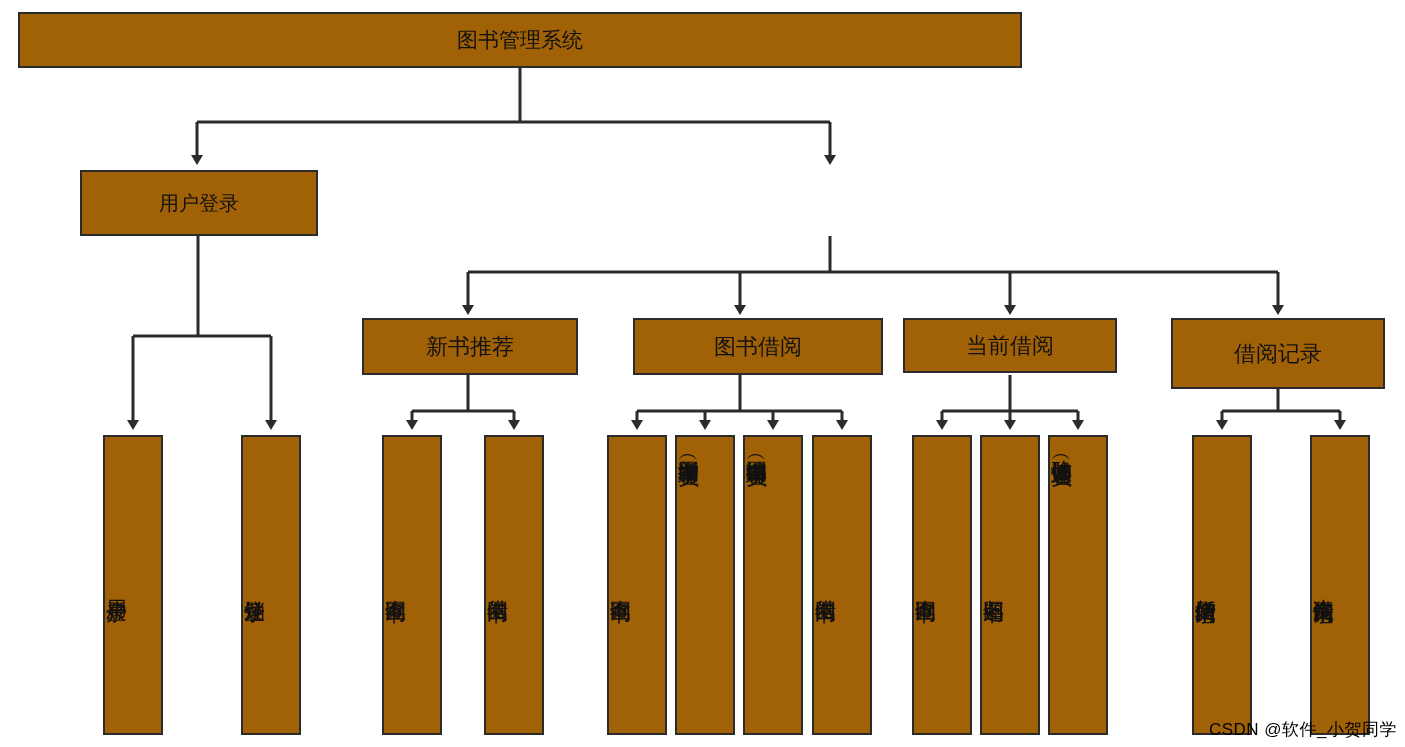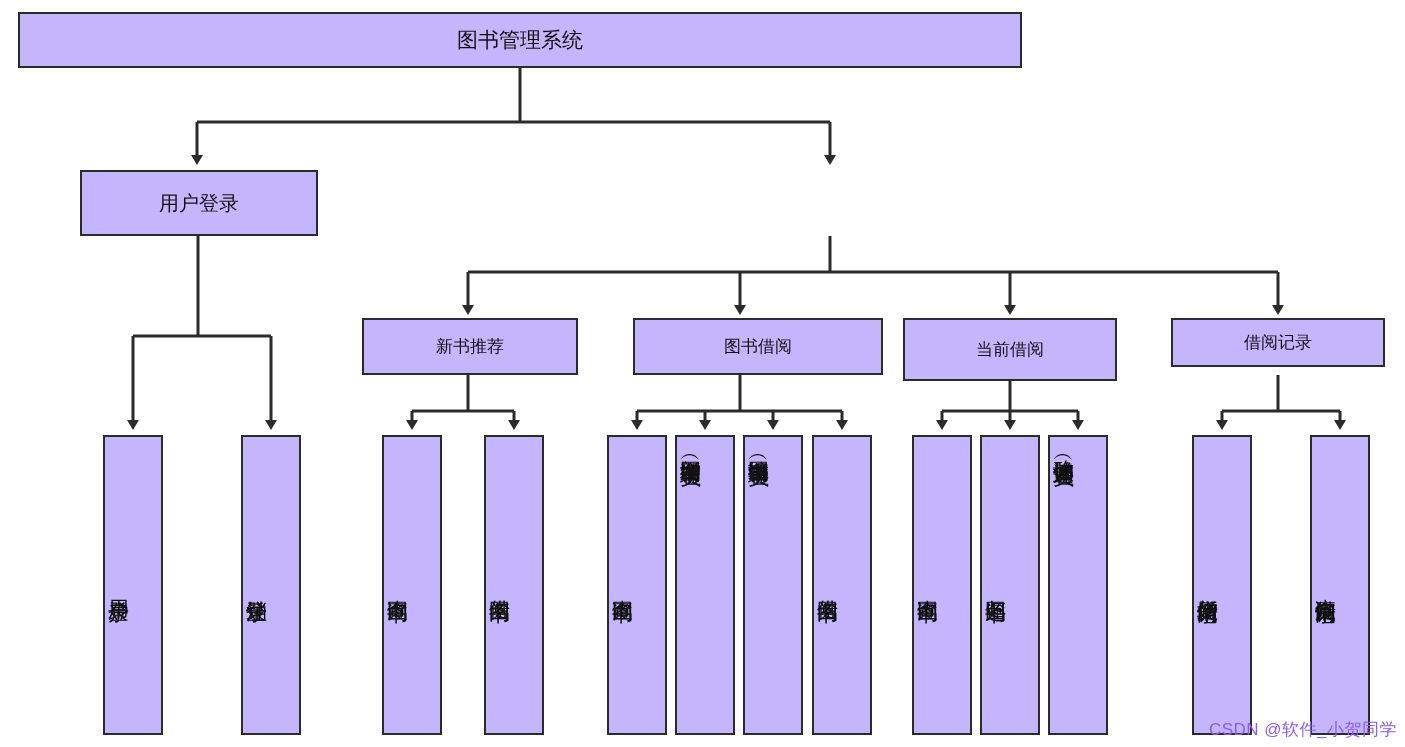--- a/index.html
+++ b/index.html
@@ -6,28 +6,27 @@
   body{
     width:1405px;height:747px;background:#ffffff;
     font-family:"Liberation Sans","DejaVu Sans",sans-serif;
     overflow:hidden;position:relative;
   }
   #canvas{position:absolute;left:0;top:0;width:1405px;height:747px;}
   svg#wires{position:absolute;left:0;top:0;width:1405px;height:747px;pointer-events:none;}
 
   .node{
     position:absolute;box-sizing:border-box;
-    background:#c4b5fd;border:2px solid #2b2b2b;
+    background:#a16207;border:2px solid #2b2b2b;
     display:flex;align-items:center;justify-content:center;
     color:#111111;
-    font-family:Liberation Mono, monospace;
   }
   .node.root{font-size:21px;}
   .node.lvl1{font-size:20px;}
-  .node.lvl2{font-size:17px;}
+  .node.lvl2{font-size:22px;}
 
   
   .node.leaf{
     align-items:flex-start;justify-content:center;
     padding-top:0;
   }
   .leaf .vtext{
     writing-mode:vertical-rl;
     text-orientation:upright;
     font-size:21px;
@@ -35,21 +34,21 @@
     letter-spacing:1px;
     white-space:nowrap;
     color:#111111;
   }
   .leaf.center .vtext{margin-top:auto;margin-bottom:auto;}
   .leaf.top .vtext{margin-top:6px;margin-bottom:auto;}
   .leaf{flex-direction:column;}
 
   .watermark{
     position:absolute;right:8px;bottom:6px;
-    font-size:17px;color:#8b5cf6;white-space:nowrap;
+    font-size:17px;color:#000000;white-space:nowrap;
     letter-spacing:.5px;
   }
 </style>
 </head>
 <body>
 
 <div id="canvas">
 
   <svg id="wires" viewBox="0 0 1405 747">
     <defs>
@@ -108,24 +107,24 @@
   <div class="node lvl1" style="left:80px;top:170px;width:238px;height:66px;">
     <span>用户登录</span>
   </div>
 
   <div class="node lvl2" style="left:362px;top:318px;width:216px;height:57px;">
     <span>新书推荐</span>
   </div>
   <div class="node lvl2" style="left:633px;top:318px;width:250px;height:57px;">
     <span>图书借阅</span>
   </div>
-  <div class="node lvl2" style="left:903px;top:318px;width:214px;height:63px;">
+  <div class="node lvl2" style="left:903px;top:318px;width:214px;height:55px;">
     <span>当前借阅</span>
   </div>
-  <div class="node lvl2" style="left:1171px;top:318px;width:214px;height:49px;">
+  <div class="node lvl2" style="left:1171px;top:318px;width:214px;height:71px;">
     <span>借阅记录</span>
   </div>
 
   <div class="node leaf center" style="left:103px;top:435px;width:60px;height:300px;">
     <span class="vtext">用户登录</span>
   </div>
   <div class="node leaf center" style="left:241px;top:435px;width:60px;height:300px;">
     <span class="vtext">注销登录</span>
   </div>
 

